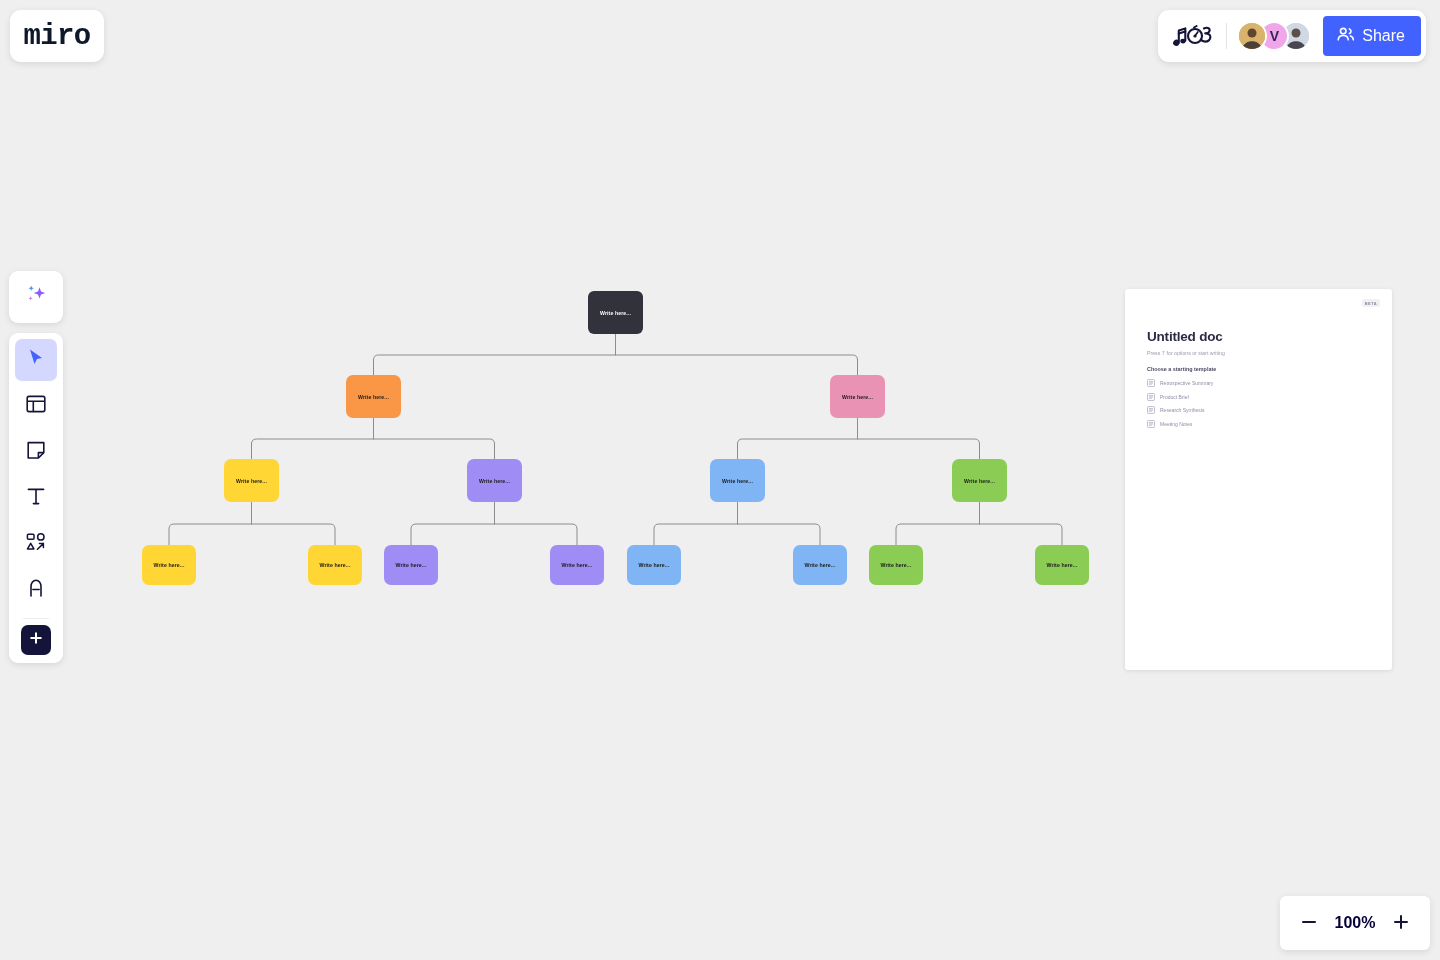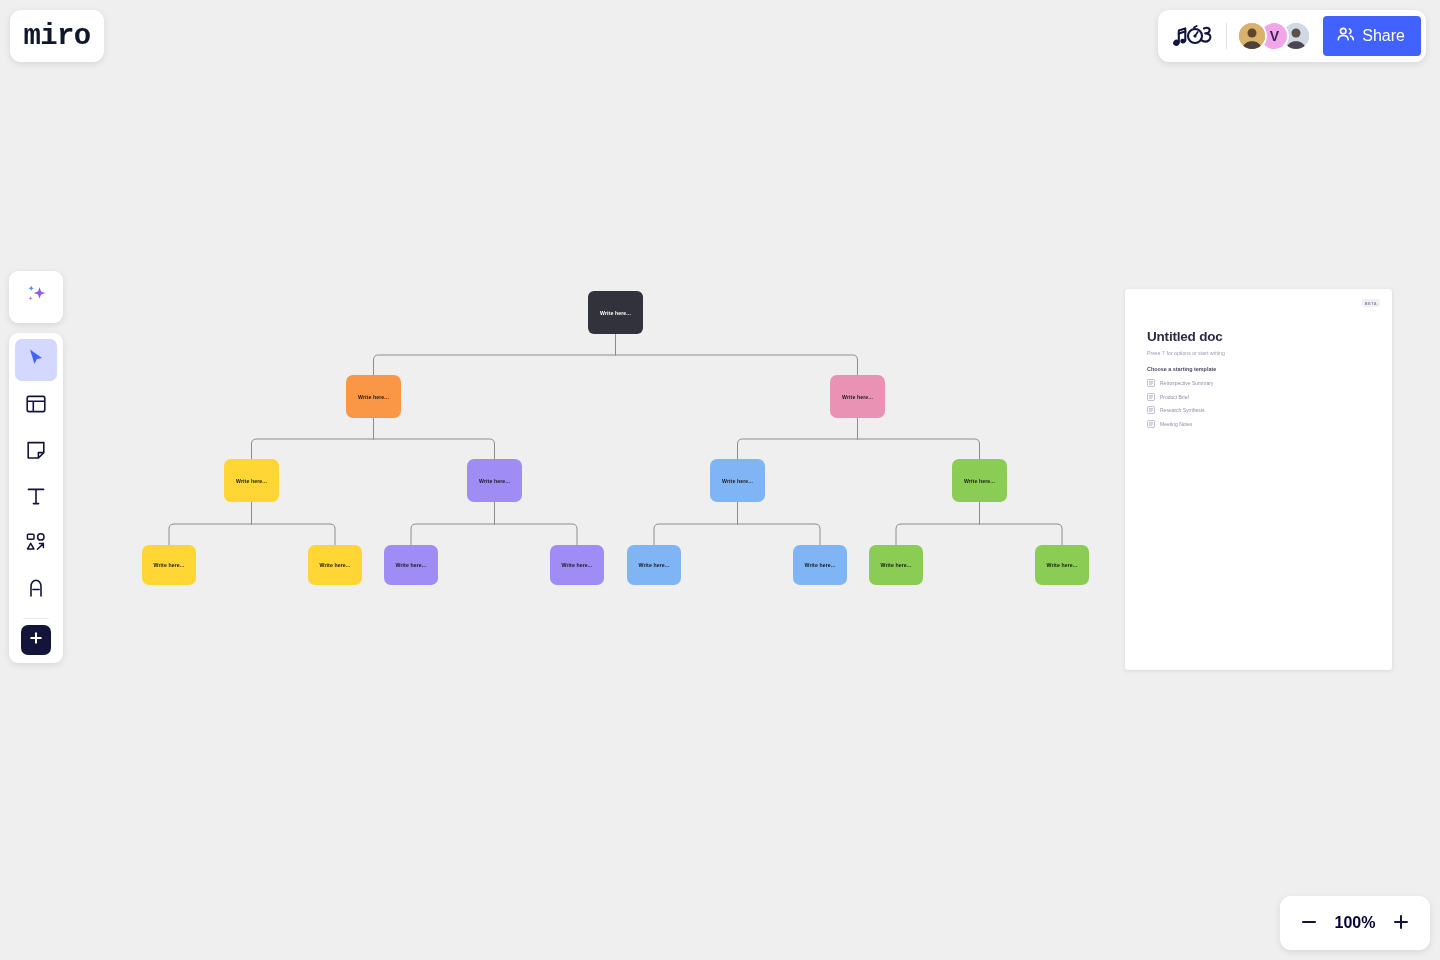--- a/index.html
+++ b/index.html
@@ -239,21 +239,21 @@
     font-size: 5px;
     color: #8f8fa8;
   }
 
   
   #zoom-ctl {
     position: absolute;
     right: 10px; bottom: 10px;
     width: 150px; height: 54px;
     background: #ffffff;
-    border-radius: 11px;
+    border-radius: 6px;
     box-shadow: 0 2px 7px rgba(0,0,0,0.10);
     display: flex;
     align-items: center;
     justify-content: space-around;
     padding: 0 8px;
   }
   .zoom-btn {
     width: 32px; height: 32px;
     display: flex;
     align-items: center;

